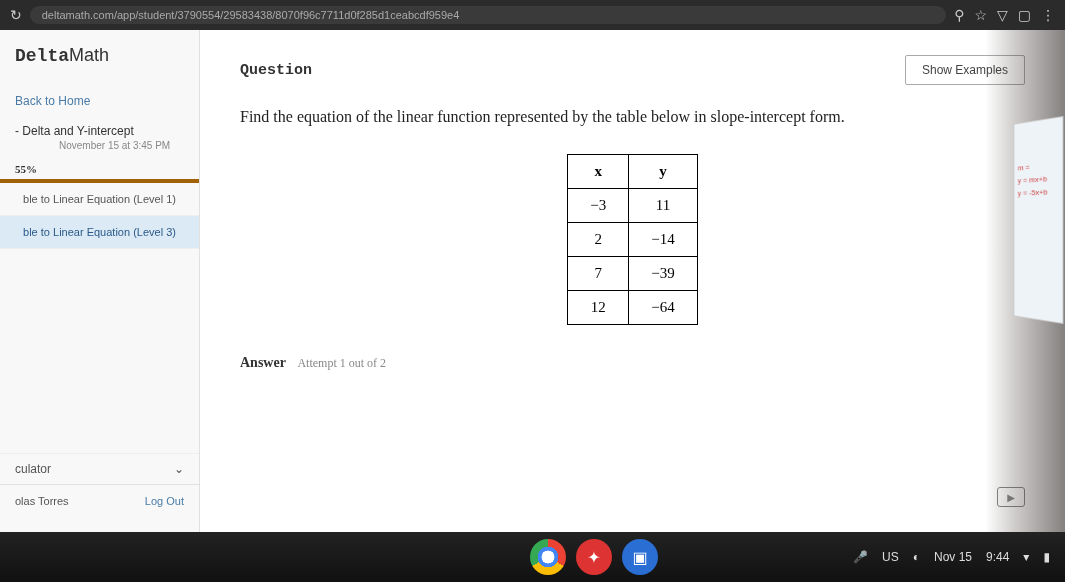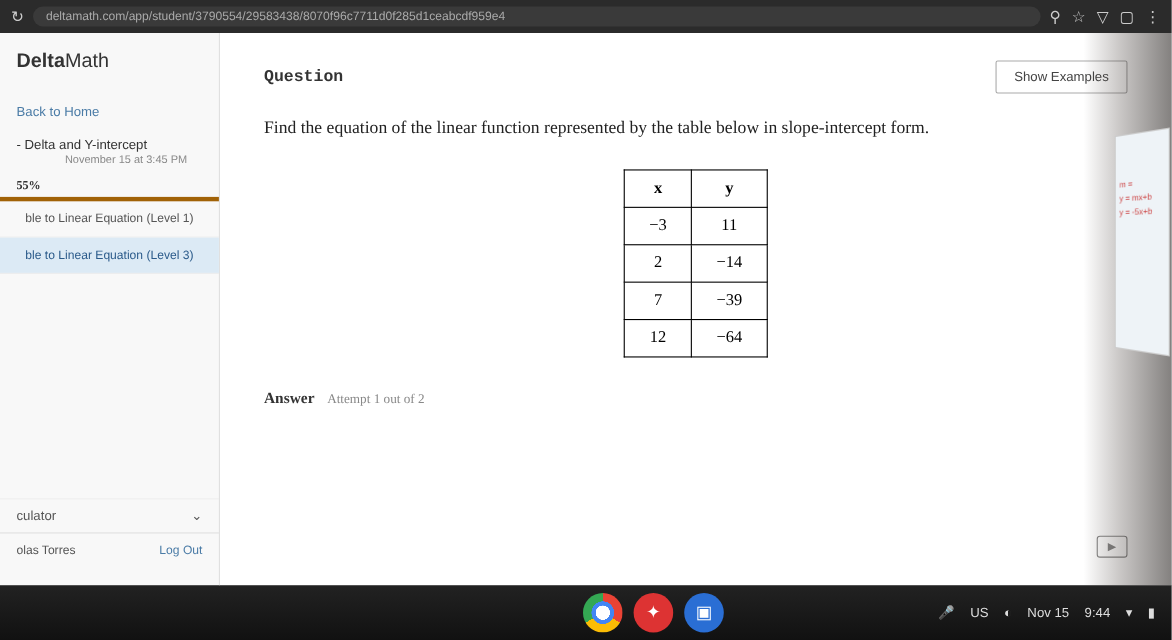--- a/index.html
+++ b/index.html
@@ -10,21 +10,21 @@
   .nav-icon { color: #ccc; font-size: 14px; cursor: pointer; }
   .url-bar { flex: 1; background: #3a3a3a; border-radius: 12px; padding: 3px 12px; color: #aaa; font-size: 11px; white-space: nowrap; overflow: hidden; }
   .browser-actions { display: flex; gap: 10px; color: #ccc; font-size: 14px; }
   
   
   .app { display: flex; height: 502px; background: #fff; }
   
   
   .sidebar { width: 200px; background: #f8f8f8; border-right: 1px solid #e0e0e0; display: flex; flex-direction: column; padding: 15px 0; }
   .logo { font-size: 18px; font-weight: 300; padding: 0 15px 20px 15px; color: #333; }
-  .logo b { font-weight: 600; }
+  .logo b { font-weight: 600; font-family: Liberation Mono, monospace; }
   .nav-link { padding: 8px 15px; font-size: 12px; color: #666; cursor: pointer; }
   .nav-link.blue { color: #4a7ba6; }
   .assignment-title { padding: 8px 15px 2px 15px; font-size: 12px; font-weight: 500; color: #333; }
   .assignment-sub { padding: 0 15px 8px 15px; font-size: 10px; color: #888; margin-left: 44px; }
   .percent { padding: 4px 15px; font-size: 11px; font-weight: 600; color: #333; border-bottom: 4px solid #a16207; font-family: Liberation Serif, serif; }
   .problem-link { padding: 10px 15px; font-size: 11px; color: #555; cursor: pointer; border-bottom: 1px solid #eee; text-align: center; }
   .problem-link.active { background: #dceaf5; color: #2a5a8a; font-weight: 500; }
   .sidebar-spacer { flex: 1; }
   .sidebar-footer { display: flex; align-items: center; justify-content: space-between; padding: 10px 15px; border-top: 1px solid #e0e0e0; }
   .calculator-row { padding: 8px 15px; font-size: 12px; color: #555; border-top: 1px solid #eee; display: flex; justify-content: space-between; align-items: center; cursor: pointer; }

